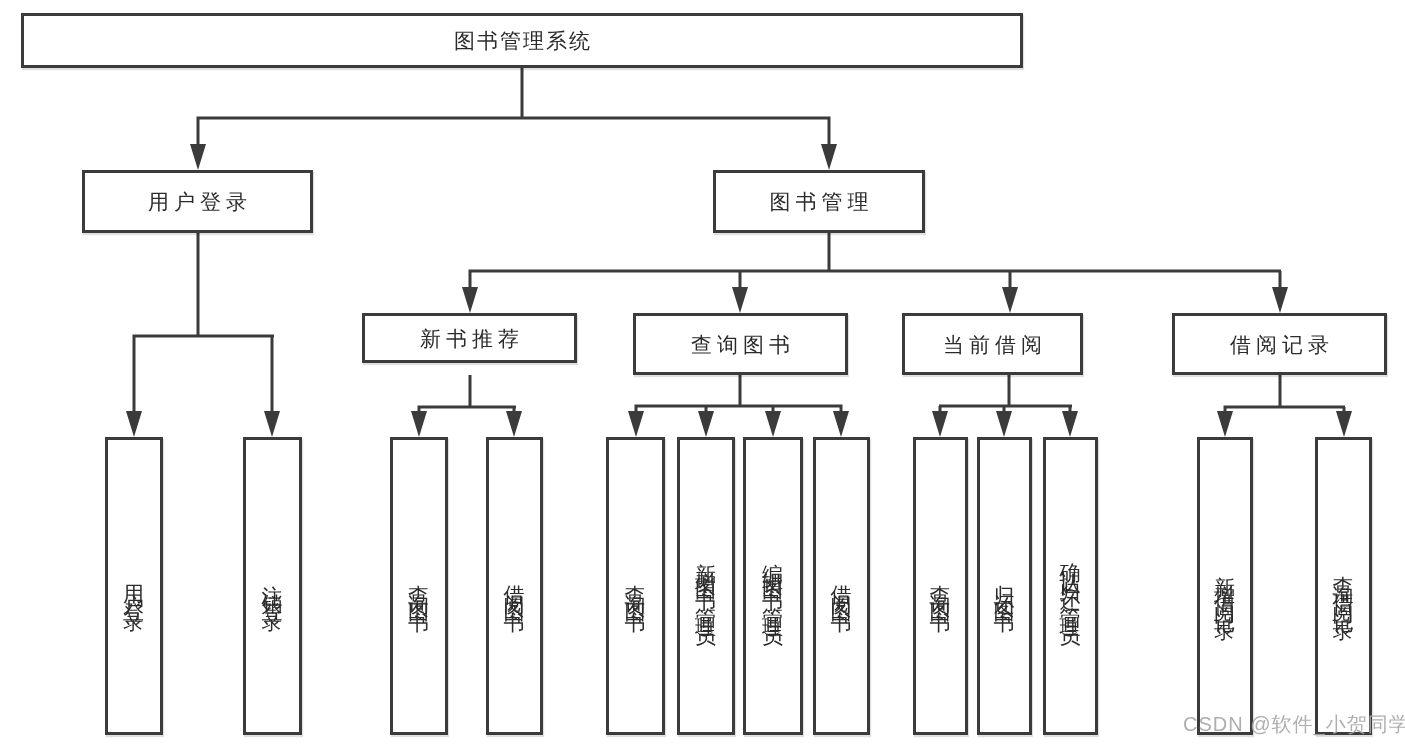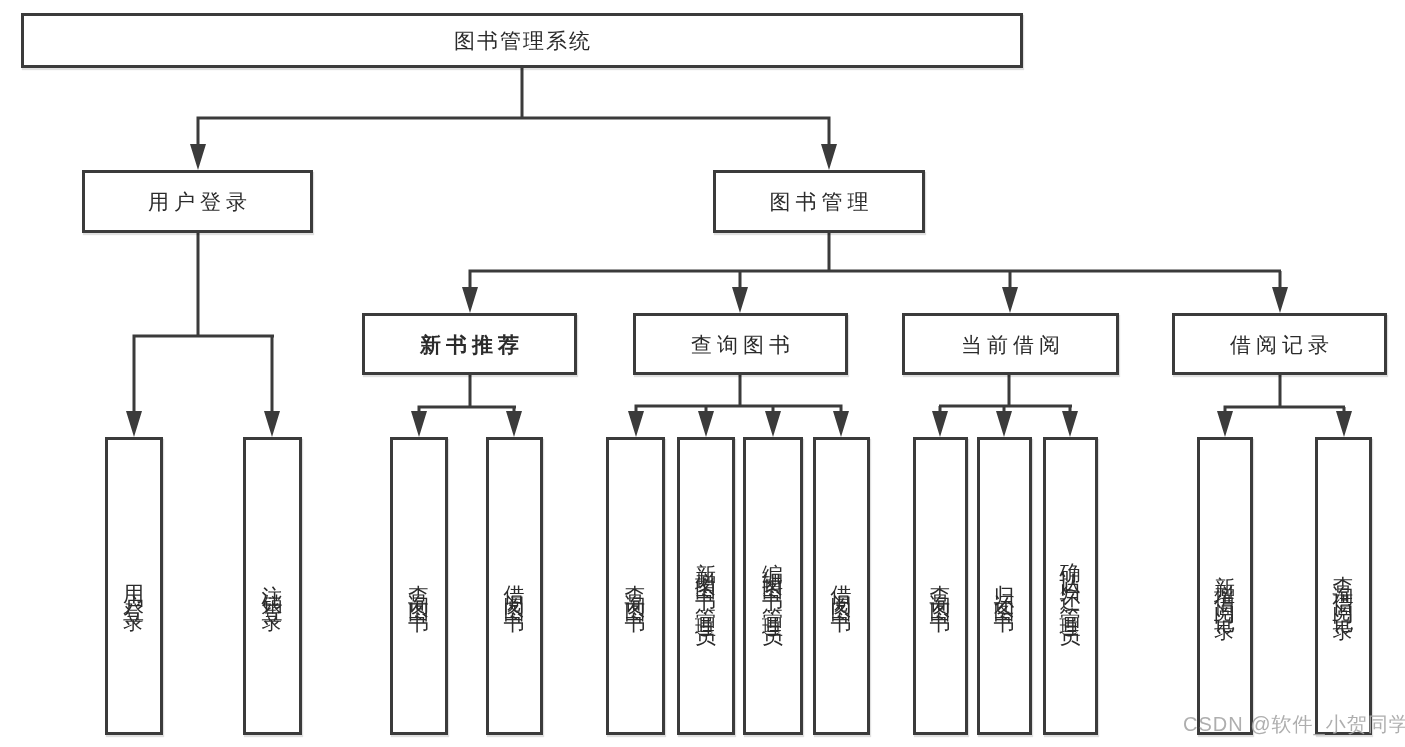--- a/index.html
+++ b/index.html
@@ -66,23 +66,23 @@
       M932 411h16L940 437z M996 411h16L1004 437z
       M1062 411h16L1070 437z
       M1217 411h16L1225 437z M1336 411h16L1344 437z"></path>
   </svg>
 
   <div class="hbox title" style="left:21px;top:13px;width:1002px;height:55px;">图书管理系统</div>
 
   <div class="hbox" style="left:82px;top:170px;width:231px;height:63px;">用户登录</div>
   <div class="hbox" style="left:713px;top:170px;width:212px;height:63px;">图书管理</div>
 
-  <div class="hbox" style="left:362px;top:313px;width:215px;height:62px;font-weight:bold;">新书推荐</div>
+  <div class="hbox" style="left:362px;top:313px;width:215px;height:50px;">新书推荐</div>
   <div class="hbox" style="left:633px;top:313px;width:215px;height:62px;">查询图书</div>
-  <div class="hbox" style="left:902px;top:313px;width:217px;height:62px;">当前借阅</div>
+  <div class="hbox" style="left:902px;top:313px;width:181px;height:62px;">当前借阅</div>
   <div class="hbox" style="left:1172px;top:313px;width:215px;height:62px;">借阅记录</div>
 
   <div class="vbox" style="left:105px;top:437px;width:58px;height:298px;">用户登录</div>
   <div class="vbox" style="left:243px;top:437px;width:59px;height:298px;">注销登录</div>
 
   <div class="vbox" style="left:390px;top:437px;width:58px;height:298px;">查询图书</div>
   <div class="vbox" style="left:486px;top:437px;width:57px;height:298px;">借阅图书</div>
 
   <div class="vbox" style="left:606px;top:437px;width:59px;height:298px;">查询图书</div>
   <div class="vbox" style="left:677px;top:437px;width:58px;height:298px;">新增图书（管理员）</div>

